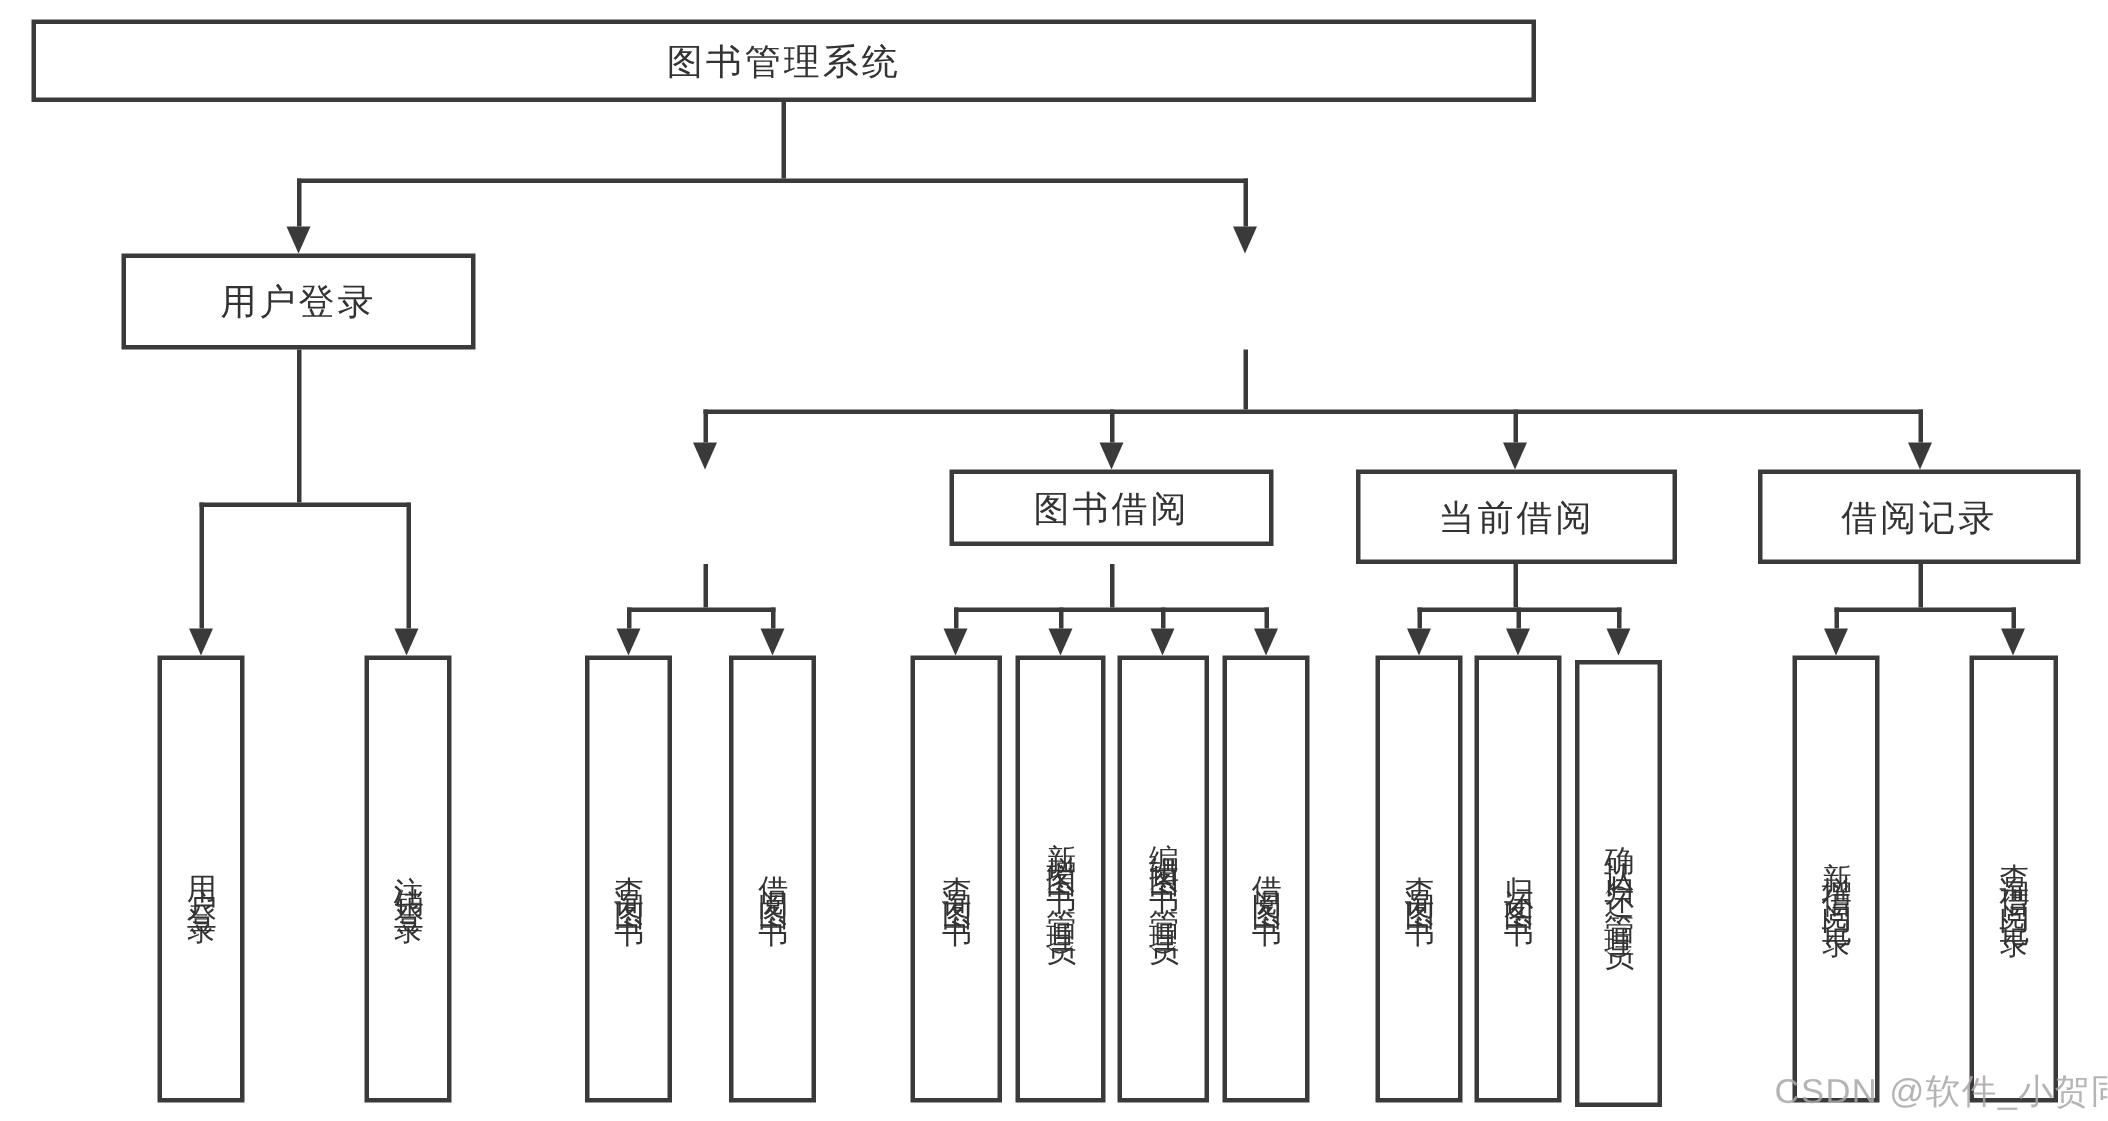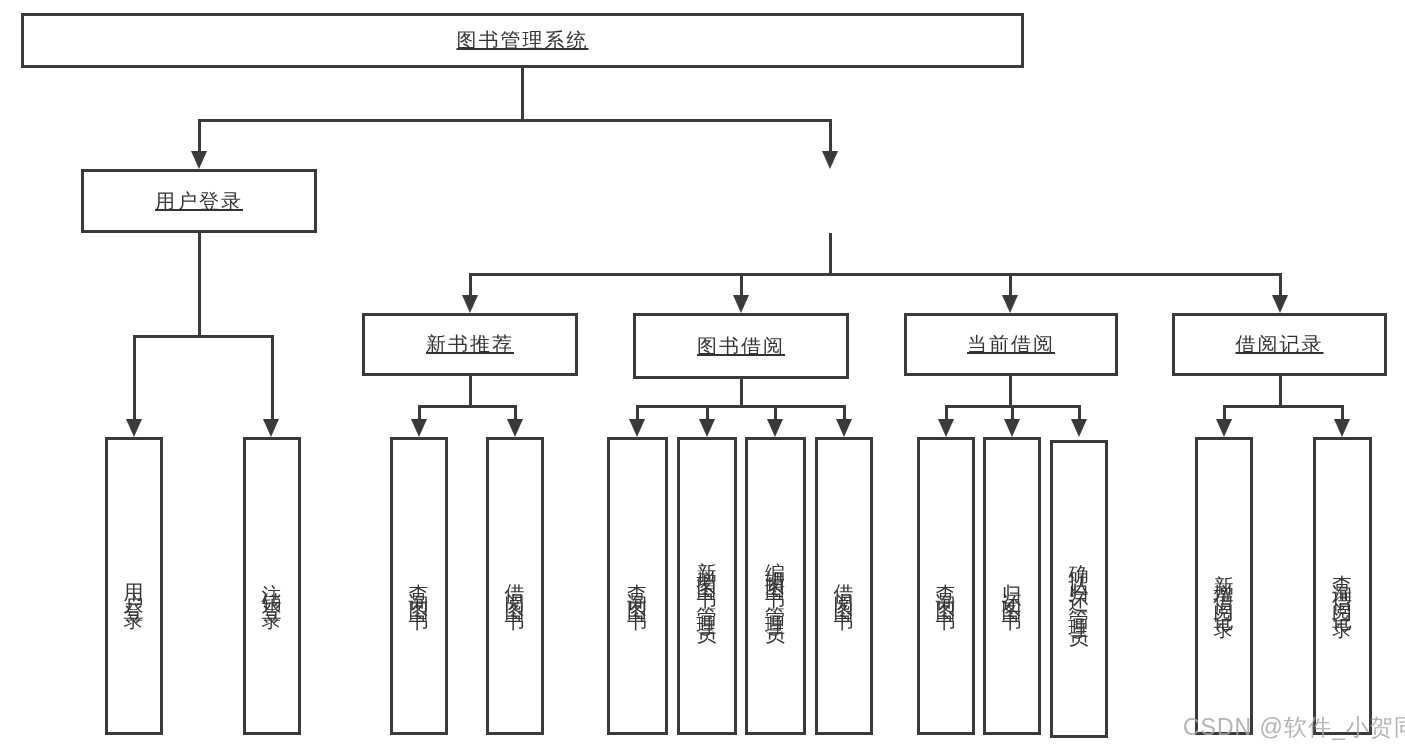--- a/index.html
+++ b/index.html
@@ -18,25 +18,24 @@
     overflow:hidden;
   }
   .box{
     position:absolute;
     box-sizing:border-box;
     border:3px solid var(--line);
     background:#fff;
     display:flex;
     align-items:center;
     justify-content:center;
-    font-size:20px;
+    font-size:24px;
     letter-spacing:2px;
     color:var(--text);
     white-space:nowrap;
-    text-decoration:underline;
   }
   .vbox{
     position:absolute;
     box-sizing:border-box;
     border:3px solid var(--line);
     background:#fff;
     display:flex;
     align-items:center;
     justify-content:center;
     writing-mode:vertical-rl;
@@ -94,22 +93,21 @@
   <div class="hline" style="left:469px;top:273px;width:813px"></div>
   <div class="vline" style="left:469px;top:273px;height:22px"></div>
   <div class="vline" style="left:740px;top:273px;height:22px"></div>
   <div class="vline" style="left:1009px;top:273px;height:22px"></div>
   <div class="vline" style="left:1279px;top:273px;height:22px"></div>
   <div class="arrow" style="left:462px;top:295px"></div>
   <div class="arrow" style="left:733px;top:295px"></div>
   <div class="arrow" style="left:1002px;top:295px"></div>
   <div class="arrow" style="left:1272px;top:295px"></div>
 
-  <div class="box" style="left:362px;top:313px;width:216px;height:63px">新书推荐</div>
-  <div class="box" style="left:633px;top:313px;width:216px;height:66px">图书借阅</div>
+  <div class="box" style="left:633px;top:313px;width:216px;height:51px">图书借阅</div>
   <div class="box" style="left:1172px;top:313px;width:215px;height:63px">借阅记录</div>
   <div class="box" style="left:904px;top:313px;width:214px;height:63px">当前借阅</div>
 
   <div class="vline" style="left:469px;top:376px;height:29px"></div>
   <div class="hline" style="left:418px;top:405px;width:99px"></div>
   <div class="vline" style="left:418px;top:405px;height:14px"></div>
   <div class="vline" style="left:514px;top:405px;height:14px"></div>
   <div class="arrow" style="left:411px;top:419px"></div>
   <div class="arrow" style="left:507px;top:419px"></div>
 

